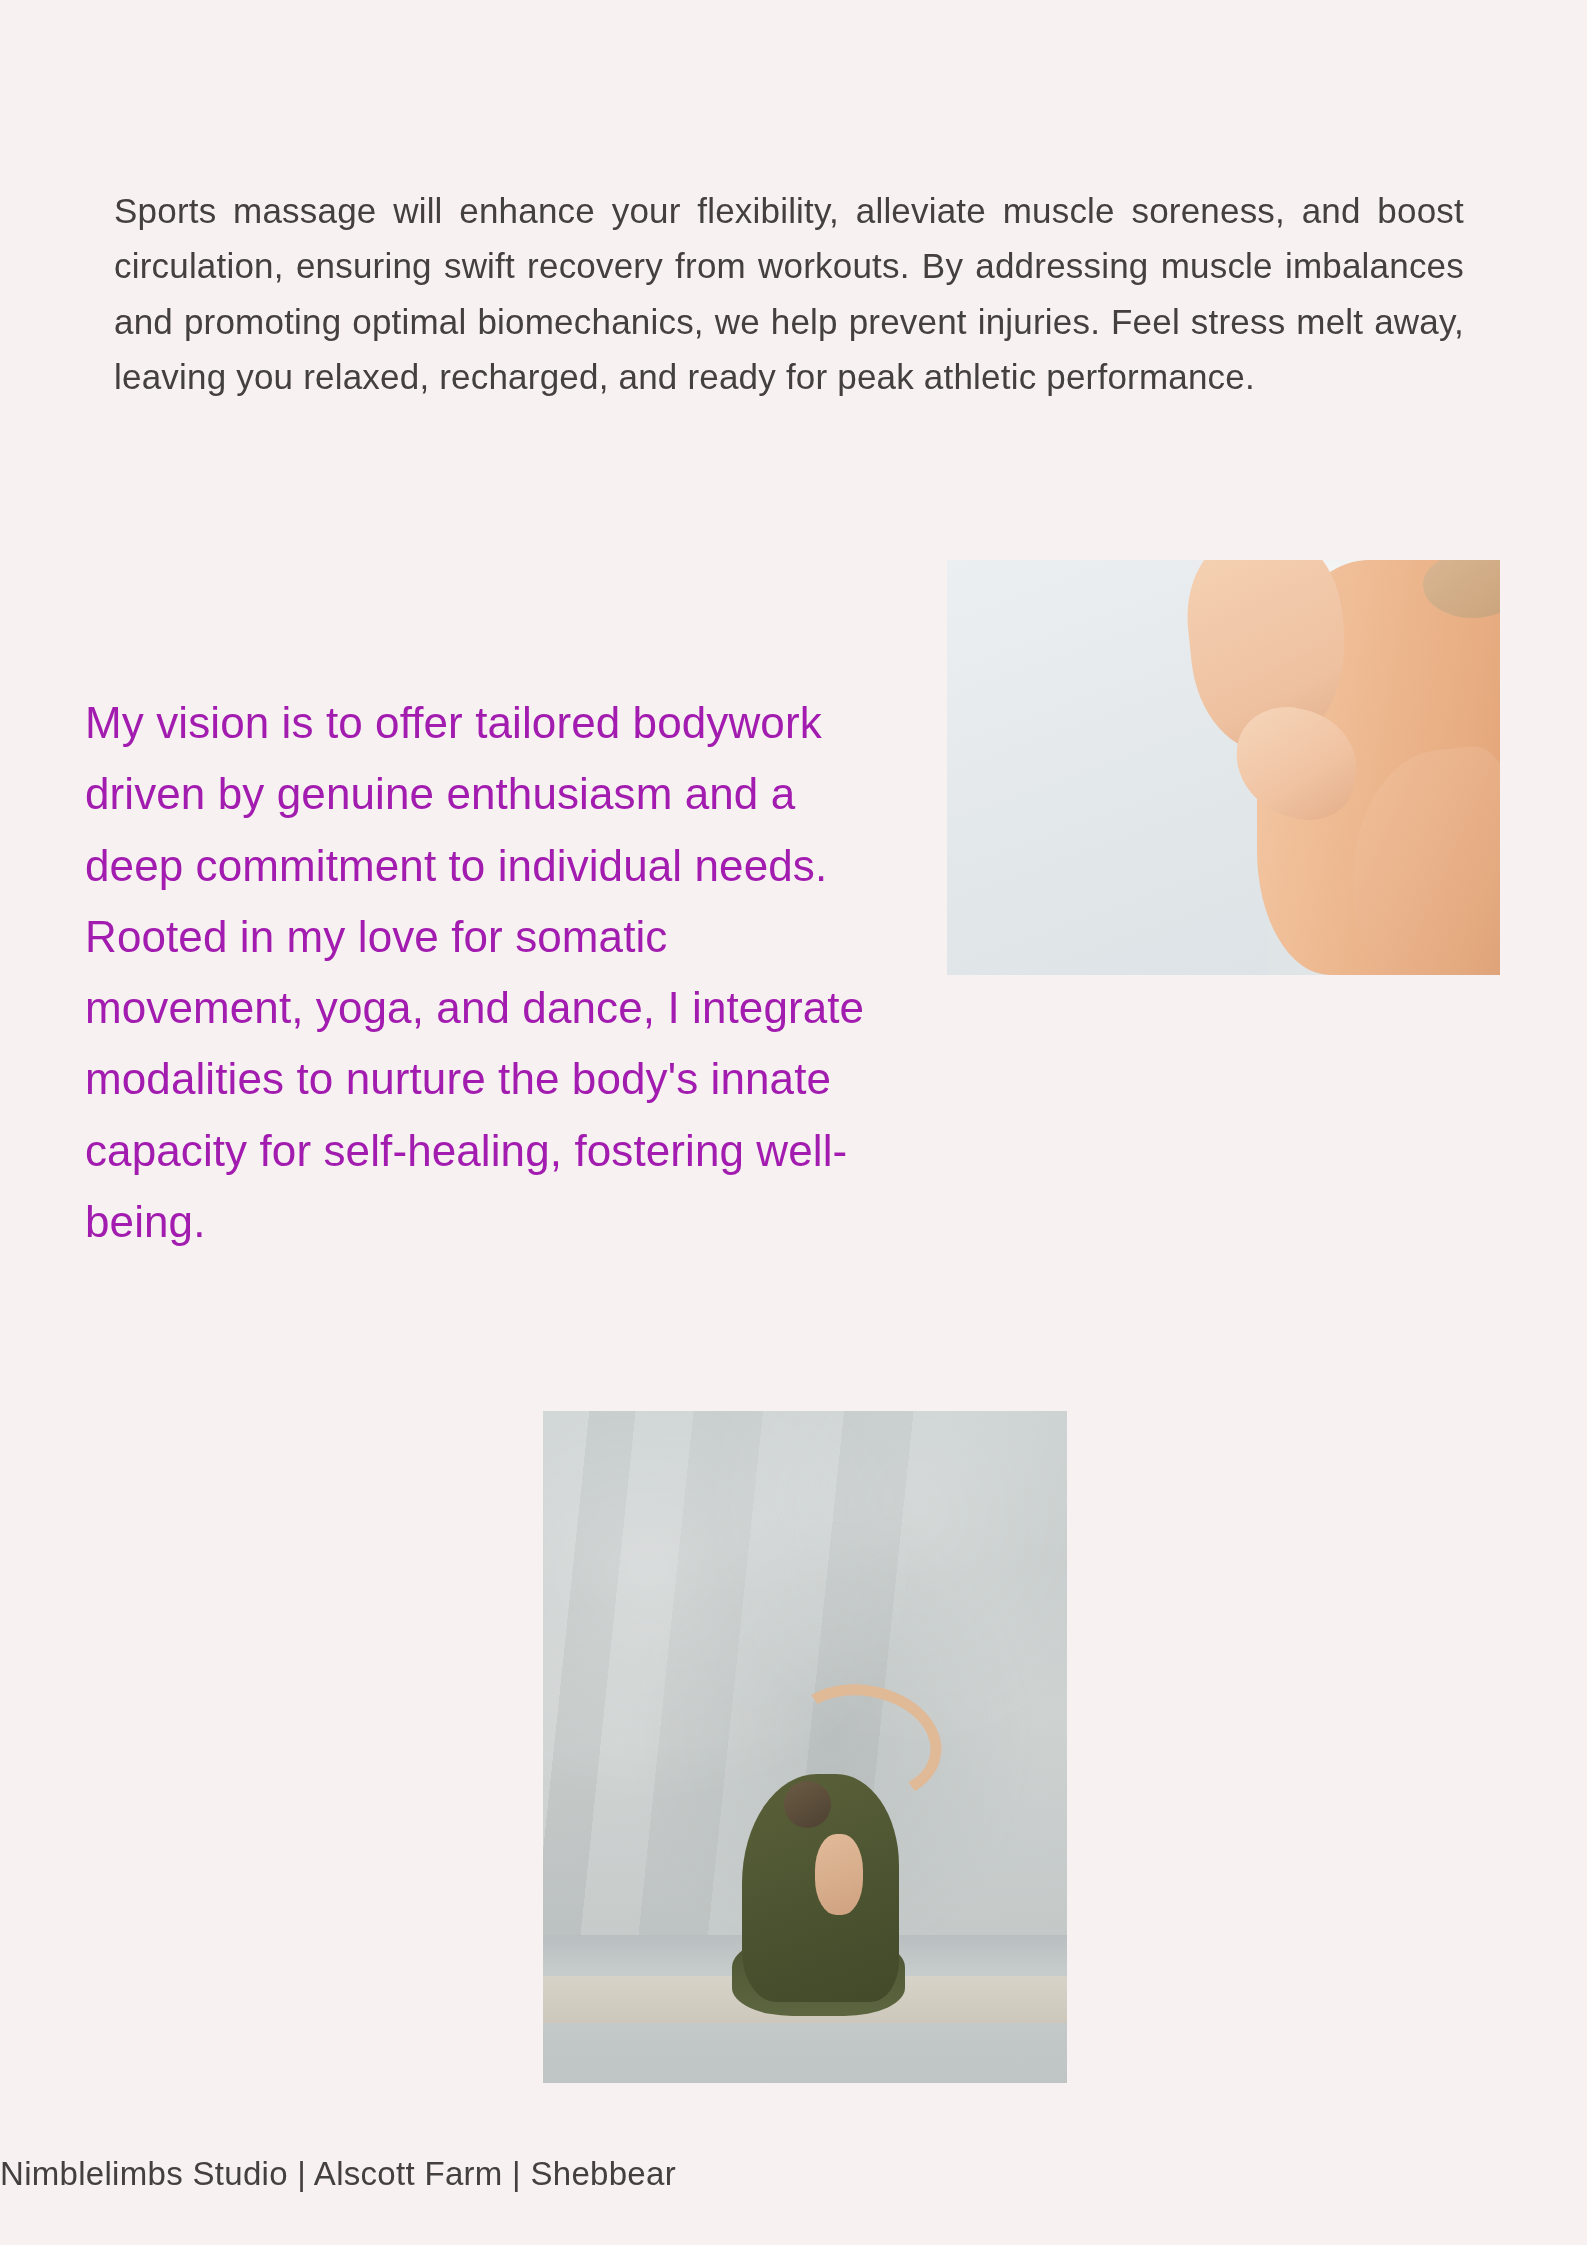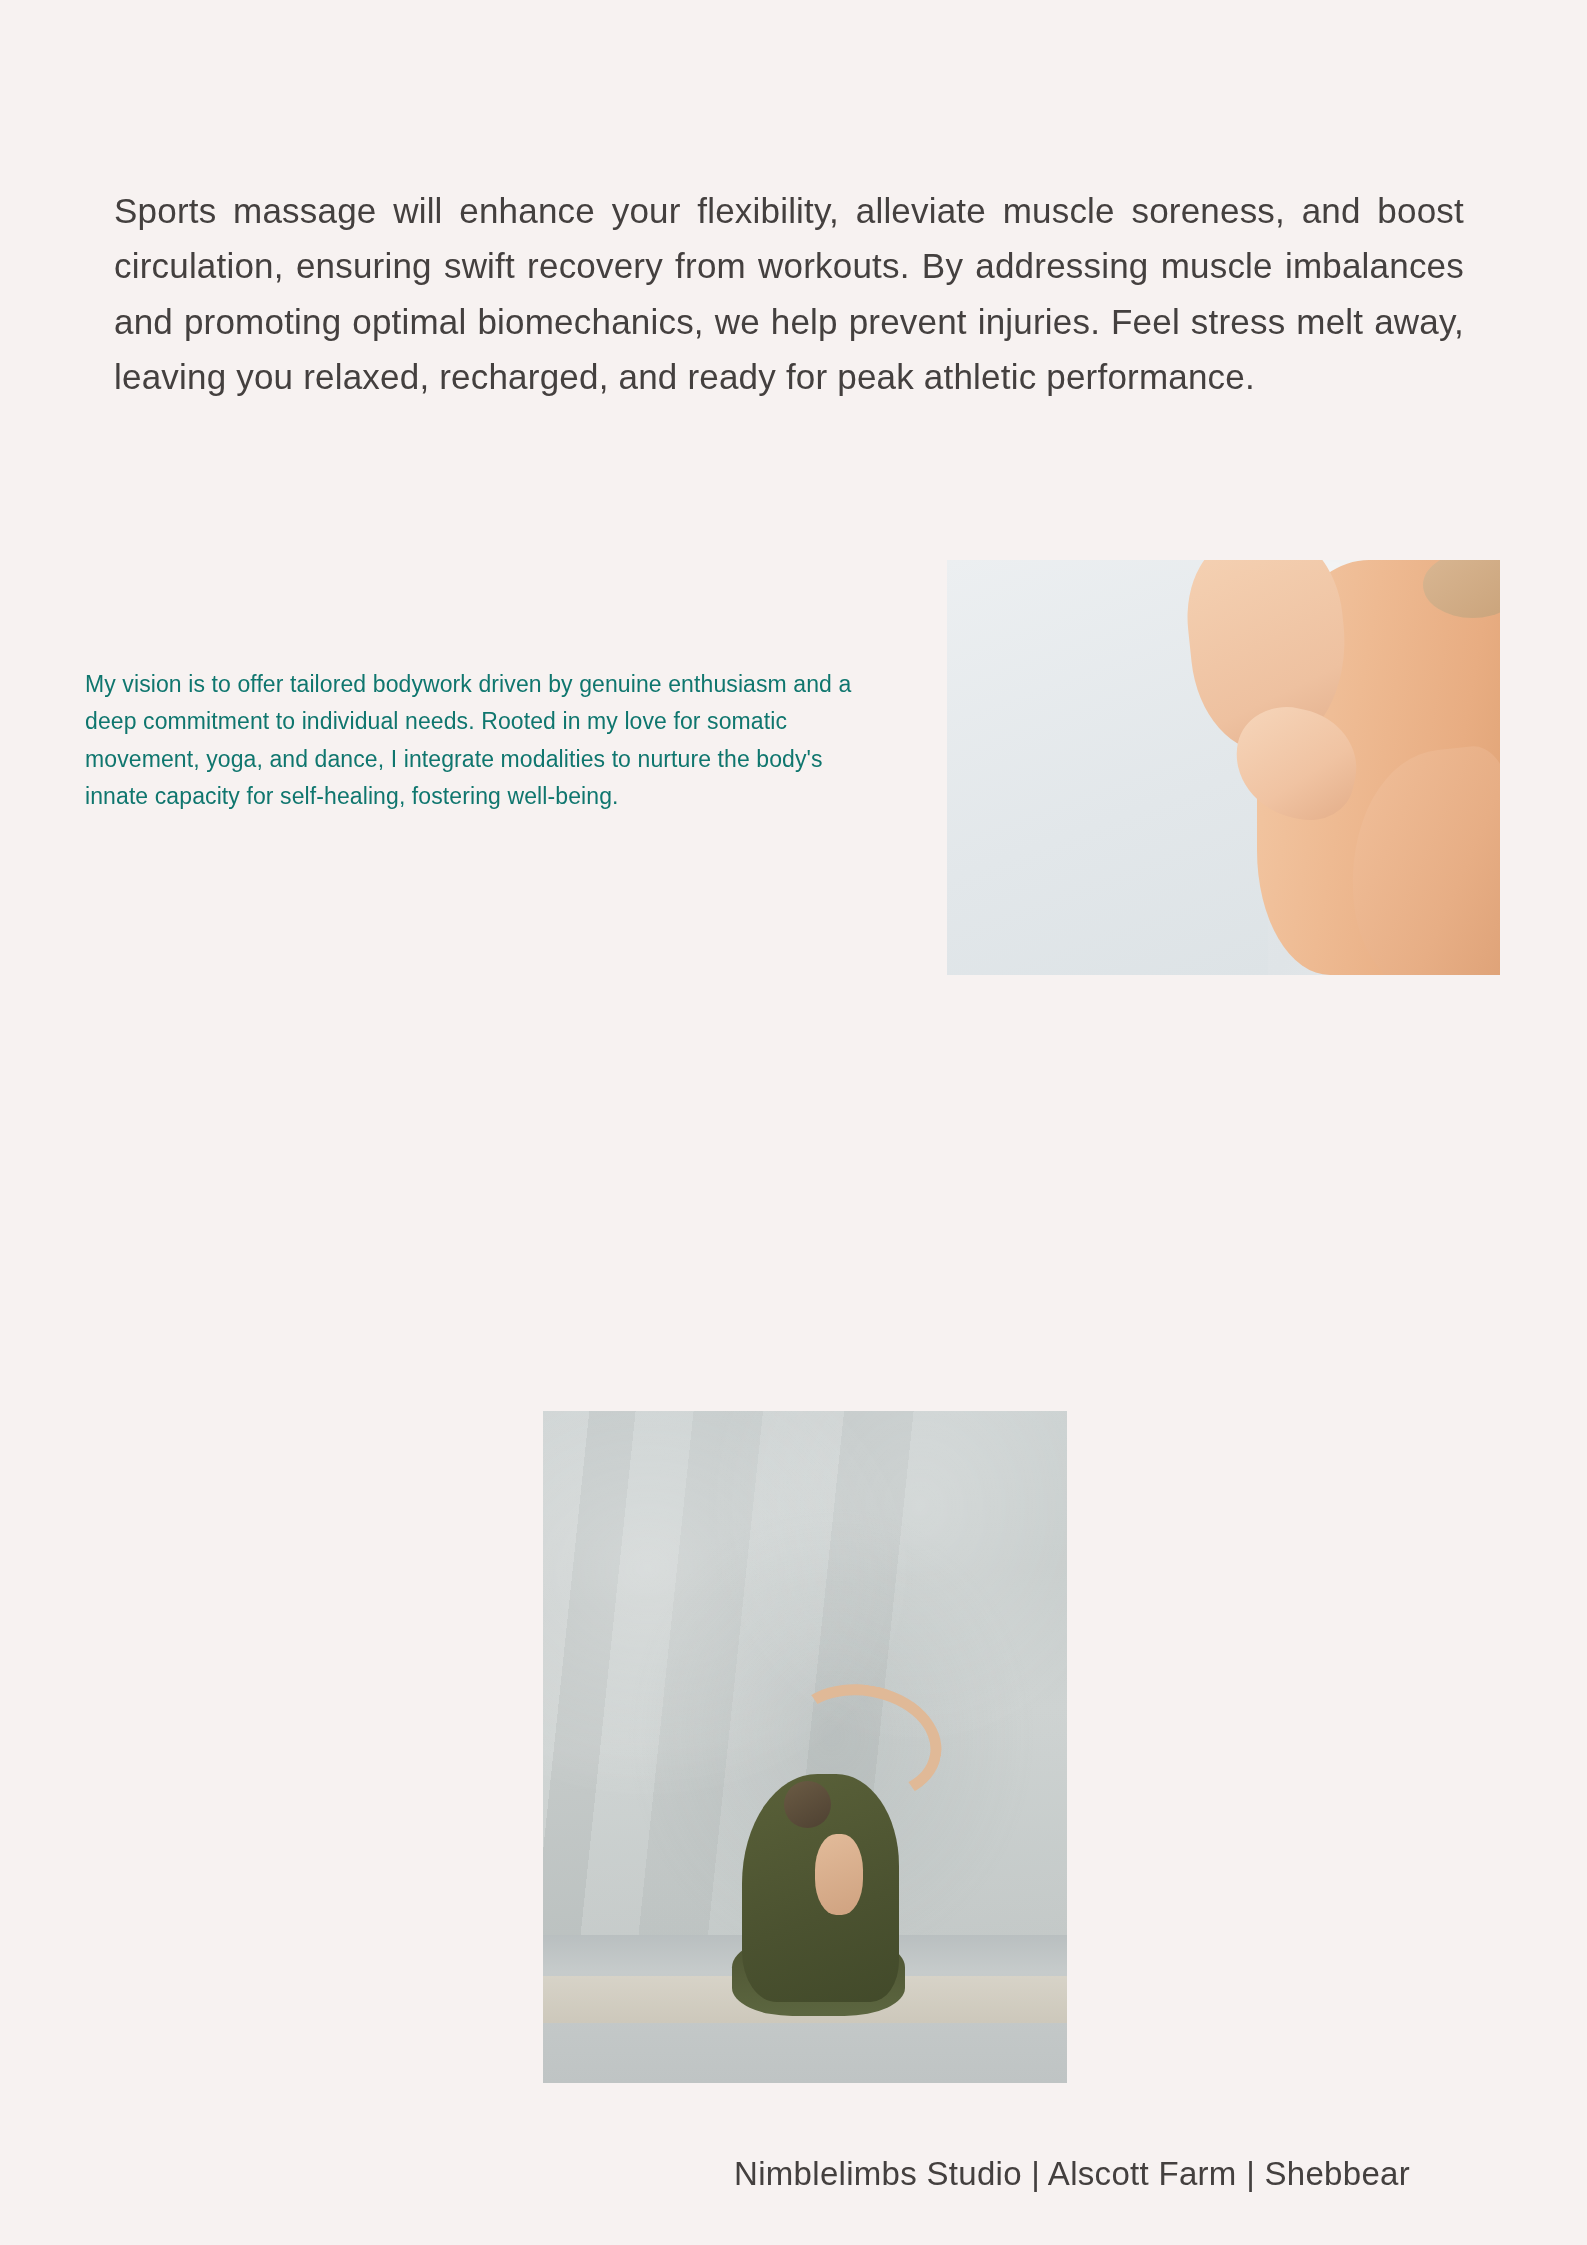--- a/index.html
+++ b/index.html
@@ -47,23 +47,23 @@
     left: 85px;
     top: 560px;
     width: 1415px;
     height: 415px;
   }
   .vision-text {
     position: absolute;
     left: 0;
     top: 83px;
     width: 800px;
-    font-size: 23px;
+    font-size: 44px;
     line-height: 1.62;
-    color: #0f766e;
+    color: #a21caf;
     letter-spacing: 0.1px;
   }
 
   .photo-massage {
     position: absolute;
     left: 862px;
     top: 0;
     width: 553px;
     height: 415px;
     overflow: hidden;
@@ -250,21 +250,21 @@
     background: linear-gradient(180deg, #d9b08c 0%, #c49b78 100%);
     border-radius: 40% 50% 45% 40%;
   }
 
   
   .footer {
     position: absolute;
     left: 0;
     top: 2155px;
     width: 1410px;
-    text-align: right;
+    text-align: left;
     font-size: 33px;
     color: #44403f;
     letter-spacing: 0.3px;
   }
 </style>
 </head>
 <body>
 
 <div class="page">
 

